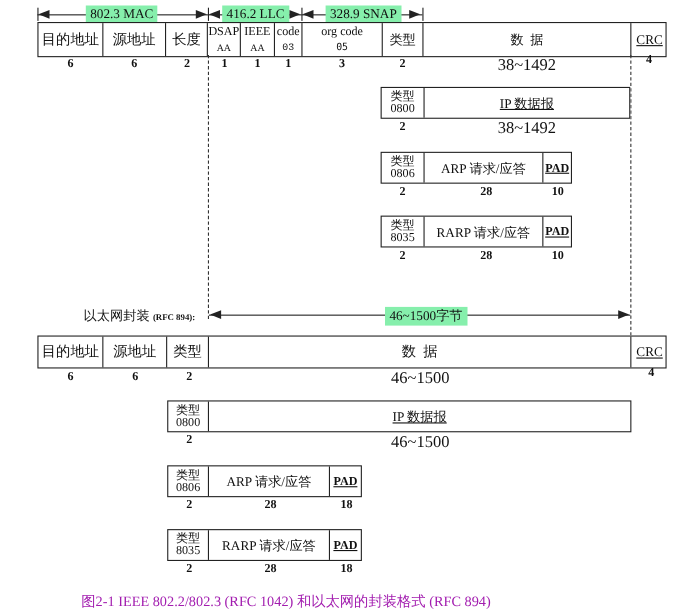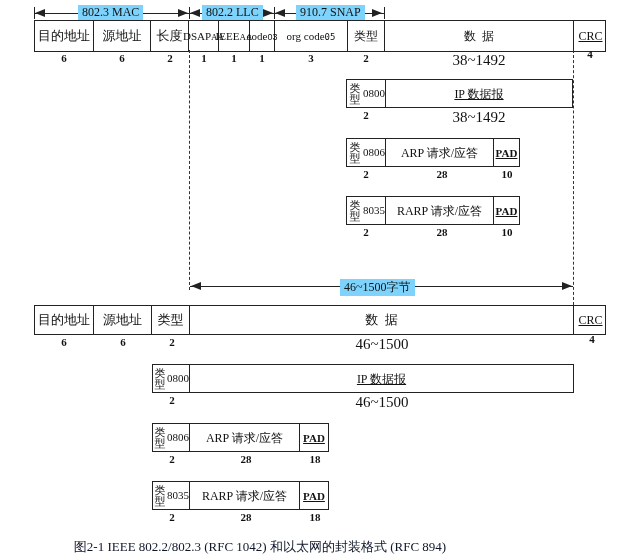--- a/index.html
+++ b/index.html
@@ -1,71 +1,71 @@
 <!DOCTYPE html>
 <html><head>
 <meta charset="utf-8">
 <style>
   body{margin:0;background:#fff;}
   #canvas{position:relative;width:619px;height:559px;background:#fff;overflow:hidden;font-family:"Liberation Serif","DejaVu Serif",serif;color:#111;}
   .box{position:absolute;border:1px solid #222;box-sizing:border-box;background:#fff;}
   .cell{position:absolute;top:0;bottom:0;border-right:1px solid #222;box-sizing:border-box;display:flex;align-items:center;justify-content:center;text-align:center;font-size:12px;line-height:12px;}
   .cell.last{border-right:none;text-decoration:underline;}
-  .cell.two{flex-direction:row;font-size:11px;line-height:11px;}
+  .cell.two{flex-direction:column;font-size:11px;line-height:11px;}
   .lbl{position:absolute;font-size:11px;font-weight:bold;transform:translateX(-50%);white-space:nowrap;}
   .lblr{position:absolute;font-size:15px;transform:translateX(-50%);white-space:nowrap;}
-  .hdr{position:absolute;font-size:12px;white-space:nowrap;background:#7dd3fc;padding:0 4px;}
+  .hdr{position:absolute;font-size:12px;white-space:nowrap;background:#86efac;padding:0 4px;}
   .hline{position:absolute;height:1px;background:#222;}
   .vtick{position:absolute;width:1px;background:#222;}
   .dash{position:absolute;width:0;border-left:1px dashed #333;}
   .arrowL{position:absolute;width:0;height:0;border-top:4px solid transparent;border-bottom:4px solid transparent;border-right:10px solid #222;}
   .arrowR{position:absolute;width:0;height:0;border-top:4px solid transparent;border-bottom:4px solid transparent;border-left:10px solid #222;}
-  .caption{position:absolute;left:0;width:520px;top:538px;text-align:center;font-size:13px;color:#0f172a;}
+  .caption{position:absolute;left:0;width:520px;top:538px;text-align:center;font-size:13px;color:#a21caf;}
   .watermark{position:absolute;left:28px;top:510px;font-size:22px;color:#e4e4e4;font-family:"Liberation Sans",sans-serif;font-weight:bold;}
   .enc{position:absolute;font-size:12px;white-space:nowrap;}
 </style>
 </head>
 <body>
 
 <div id="canvas">
 
   <div class="vtick" style="left:34px;top:7px;height:12px;"></div>
   <div class="hline" style="left:34px;top:13px;width:155px;"></div>
   <div class="arrowL" style="left:35px;top:9px;"></div>
   <div class="arrowR" style="left:178px;top:9px;"></div>
   <div class="hdr" style="left:78px;top:5px;">802.3 MAC</div>
 
   <div class="vtick" style="left:189px;top:7px;height:12px;"></div>
   <div class="hline" style="left:189px;top:13px;width:85px;"></div>
   <div class="arrowL" style="left:190px;top:9px;"></div>
   <div class="arrowR" style="left:263px;top:9px;"></div>
-  <div class="hdr" style="left:202px;top:5px;">802.2 LLC</div>
+  <div class="hdr" style="left:202px;top:5px;">416.2 LLC</div>
 
   <div class="vtick" style="left:274px;top:7px;height:12px;"></div>
   <div class="hline" style="left:274px;top:13px;width:110px;"></div>
   <div class="arrowL" style="left:275px;top:9px;"></div>
   <div class="arrowR" style="left:372px;top:9px;"></div>
   <div class="vtick" style="left:384px;top:7px;height:12px;"></div>
-  <div class="hdr" style="left:296px;top:5px;">910.7 SNAP</div>
+  <div class="hdr" style="left:296px;top:5px;">328.9 SNAP</div>
 
   <div class="box" style="left:34px;top:20px;width:572px;height:32px;">
     <div class="cell" style="left:0;width:59px;font-size:13px;">目的地址</div>
     <div class="cell" style="left:59px;width:57px;font-size:13px;">源地址</div>
     <div class="cell" style="left:116px;width:38px;font-size:13px;">长度</div>
     <div class="cell two" style="left:154px;width:30px;">
       <span>DSAP</span>
       <span style="font-size:9px;margin-top:3px;">AA</span>
     </div>
     <div class="cell two" style="left:184px;width:31px;">
       <span>IEEE</span>
       <span style="font-size:9px;margin-top:3px;">AA</span>
     </div>
     <div class="cell two" style="left:215px;width:25px;">
       <span>code</span>
-      <span style="margin-top:3px;font-family:Liberation Sans, sans-serif;font-size:9px;">03</span>
+      <span style="margin-top:3px;font-family:Liberation Mono, monospace;font-size:9px;">03</span>
     </div>
     <div class="cell two" style="left:240px;width:73px;">
       <span>org code</span>
       <span style="margin-top:3px;font-family:'DejaVu Sans Mono',monospace;font-size:9px;">05</span>
     </div>
     <div class="cell" style="left:313px;width:37px;">类型</div>
     <div class="cell" style="left:350px;width:189px;white-space:pre;">数  据</div>
     <div class="cell last" style="left:539px;width:33px;">CRC</div>
   </div>
   <div class="lbl" style="left:64px;top:52px;">6</div>
@@ -109,24 +109,28 @@
       <span>类型</span>
       <span>8035</span>
     </div>
     <div class="cell" style="left:39px;width:108px;">RARP 请求/应答</div>
     <div class="cell last" style="left:147px;right:0;font-weight:bold;font-size:11px;">PAD</div>
   </div>
   <div class="lbl" style="left:366px;top:226px;">2</div>
   <div class="lbl" style="left:442px;top:226px;">28</div>
   <div class="lbl" style="left:507px;top:226px;">10</div>
 
+  <div class="enc" style="left:76px;top:279px;">
+    <span>以太网封装</span>
+    <span style="font-size:8px;font-weight:bold;">(RFC 894):</span>
+  </div>
   <div class="hline" style="left:190px;top:286px;width:383px;"></div>
   <div class="arrowL" style="left:191px;top:282px;"></div>
   <div class="arrowR" style="left:562px;top:282px;"></div>
-  <div class="hdr" style="left:340px;top:279px;">46~1500字节</div>
+  <div class="hdr" style="left:350px;top:279px;">46~1500字节</div>
 
   <div class="box" style="left:34px;top:305px;width:572px;height:30px;">
     <div class="cell" style="left:0;width:59px;font-size:13px;">目的地址</div>
     <div class="cell" style="left:59px;width:58px;font-size:13px;">源地址</div>
     <div class="cell" style="left:117px;width:38px;font-size:13px;">类型</div>
     <div class="cell" style="left:155px;width:384px;white-space:pre;font-size:13px;">数  据</div>
     <div class="cell last" style="left:539px;width:33px;">CRC</div>
   </div>
   <div class="lbl" style="left:64px;top:336px;">6</div>
   <div class="lbl" style="left:123px;top:336px;">6</div>

